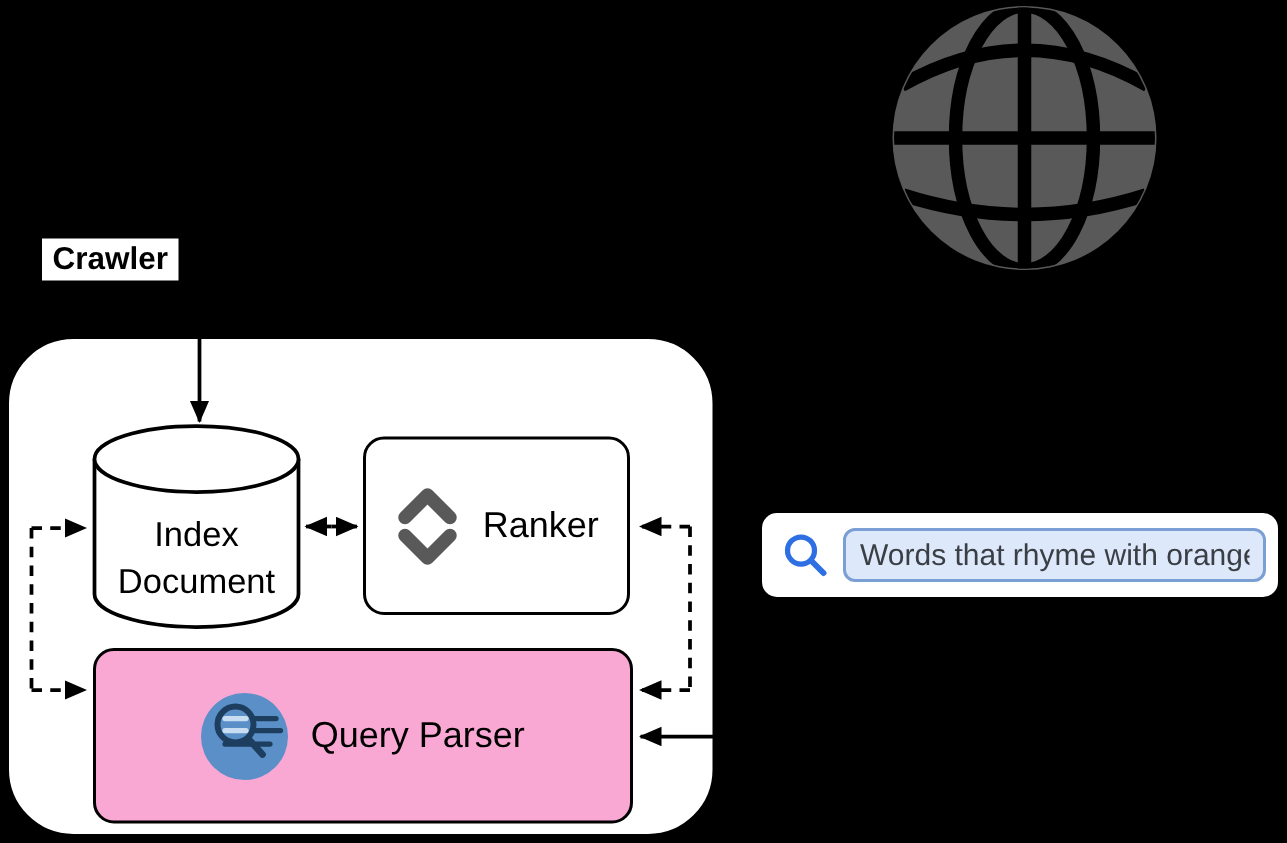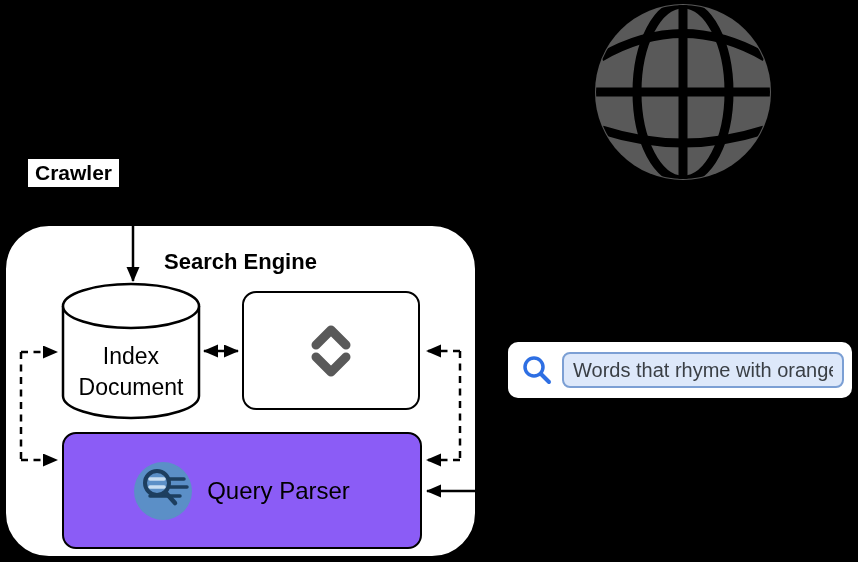--- a/index.html
+++ b/index.html
@@ -39,21 +39,21 @@
     position:absolute; left:242px; top:291px; width:178px; height:119px;
     background:#fff; border:2.5px solid #000; border-radius:14px;
     display:flex; align-items:center; justify-content:center; gap:15px;
   }
   #ranker-box .label, #query-parser-box .label {
     font-size:24px; color:#000; white-space:nowrap;
   }
   
   #query-parser-box {
     position:absolute; left:62px; top:432px; width:360px; height:117px;
-    background:#8b5cf6; border:2.5px solid #000; border-radius:14px;
+    background:#f9a8d4; border:2.5px solid #000; border-radius:14px;
     display:flex; align-items:center; justify-content:center; gap:15px;
   }
   
   #connectors {
     position:absolute; left:0; top:0; pointer-events:none;
   }
   
   #search-bar {
     position:absolute; left:508px; top:342px; width:344px; height:56px;
     background:#fff; border-radius:10px;
@@ -85,38 +85,38 @@
       <ellipse cx="90" cy="90" rx="46" ry="88"></ellipse>
       <line x1="0" y1="90" x2="180" y2="90"></line>
       <path d="M 8,55 Q 90,8 172,55"></path>
       <path d="M 9,128 Q 90,154 171,128"></path>
     </g>
   </svg>
 
   <div id="crawler-label">Crawler</div>
 
   <div id="search-engine-box"></div>
-  <div id="search-engine-title">Search Engine</div>
 
   <svg id="doc-index-shape" width="140" height="142" viewBox="0 0 140 142">
     <path d="M 2,25 V 115 A 68,22 0 0 0 138,115 V 25" fill="#ffffff" stroke="#000000" stroke-width="2.5"></path>
     <ellipse cx="70" cy="25" rx="68" ry="22" fill="#ffffff" stroke="#000000" stroke-width="2.5"></ellipse>
   </svg>
   <div id="doc-index-label">
     <div>Index</div>
     <div>Document</div>
   </div>
 
   <div id="ranker-box">
     <svg width="44" height="64" viewBox="0 0 44 64">
       <g fill="none" stroke="#595959" stroke-width="9" stroke-linecap="round" stroke-linejoin="round">
         <path d="M 7,26 L 22,11 L 37,26"></path>
         <path d="M 7,38 L 22,53 L 37,38"></path>
       </g>
     </svg>
+    <span class="label">Ranker</span>
   </div>
 
   <div id="query-parser-box">
     <svg width="58" height="58" viewBox="0 0 58 58">
       <circle cx="29" cy="29" r="29" fill="#5b8fc7"></circle>
       <g fill="none" stroke-linecap="round">
         <line x1="16" y1="34" x2="46" y2="34" stroke="#1d3e5f" stroke-width="3.5"></line>
         <circle cx="23" cy="21" r="12" fill="#5b8fc7" stroke="#1d3e5f" stroke-width="4"></circle>
         <line x1="16" y1="17" x2="30" y2="17" stroke="#c8ddf2" stroke-width="3.5"></line>
         <line x1="16" y1="25" x2="30" y2="25" stroke="#c8ddf2" stroke-width="3.5"></line>

